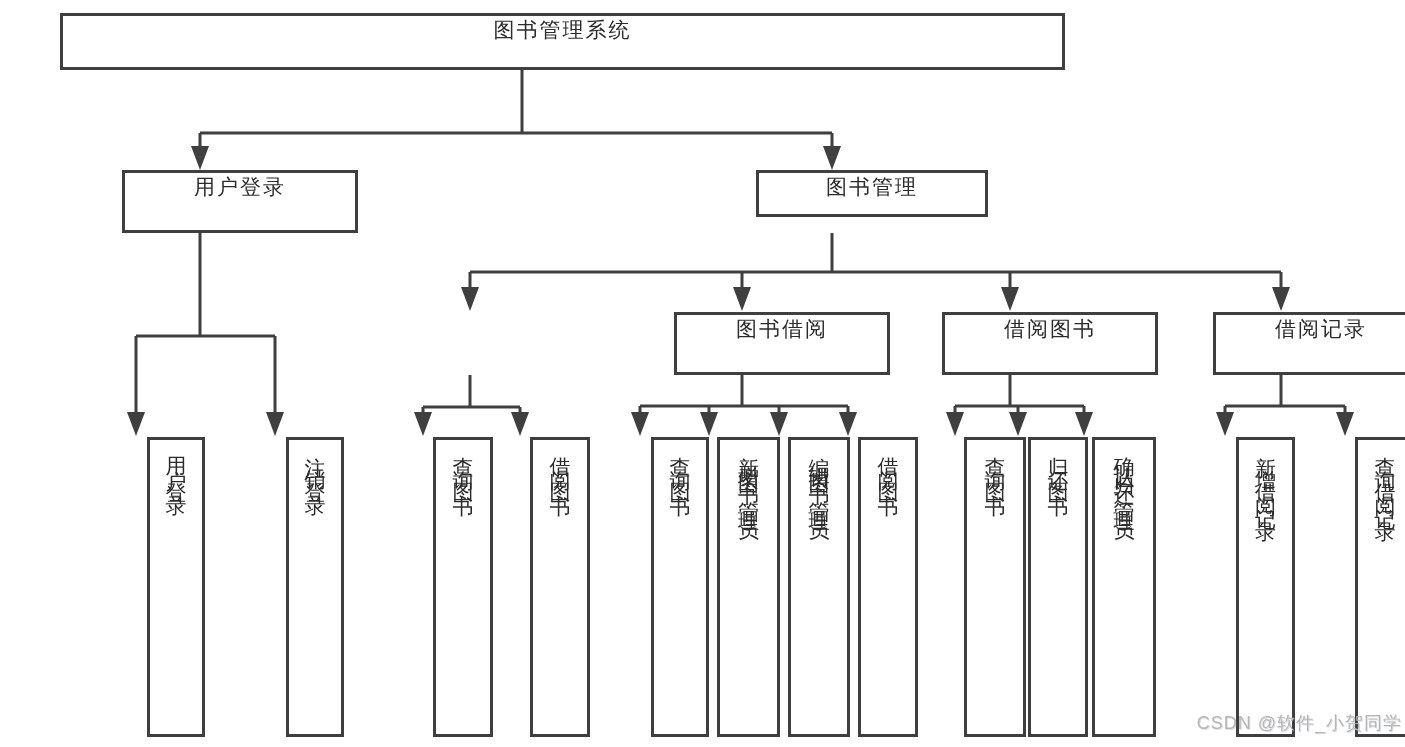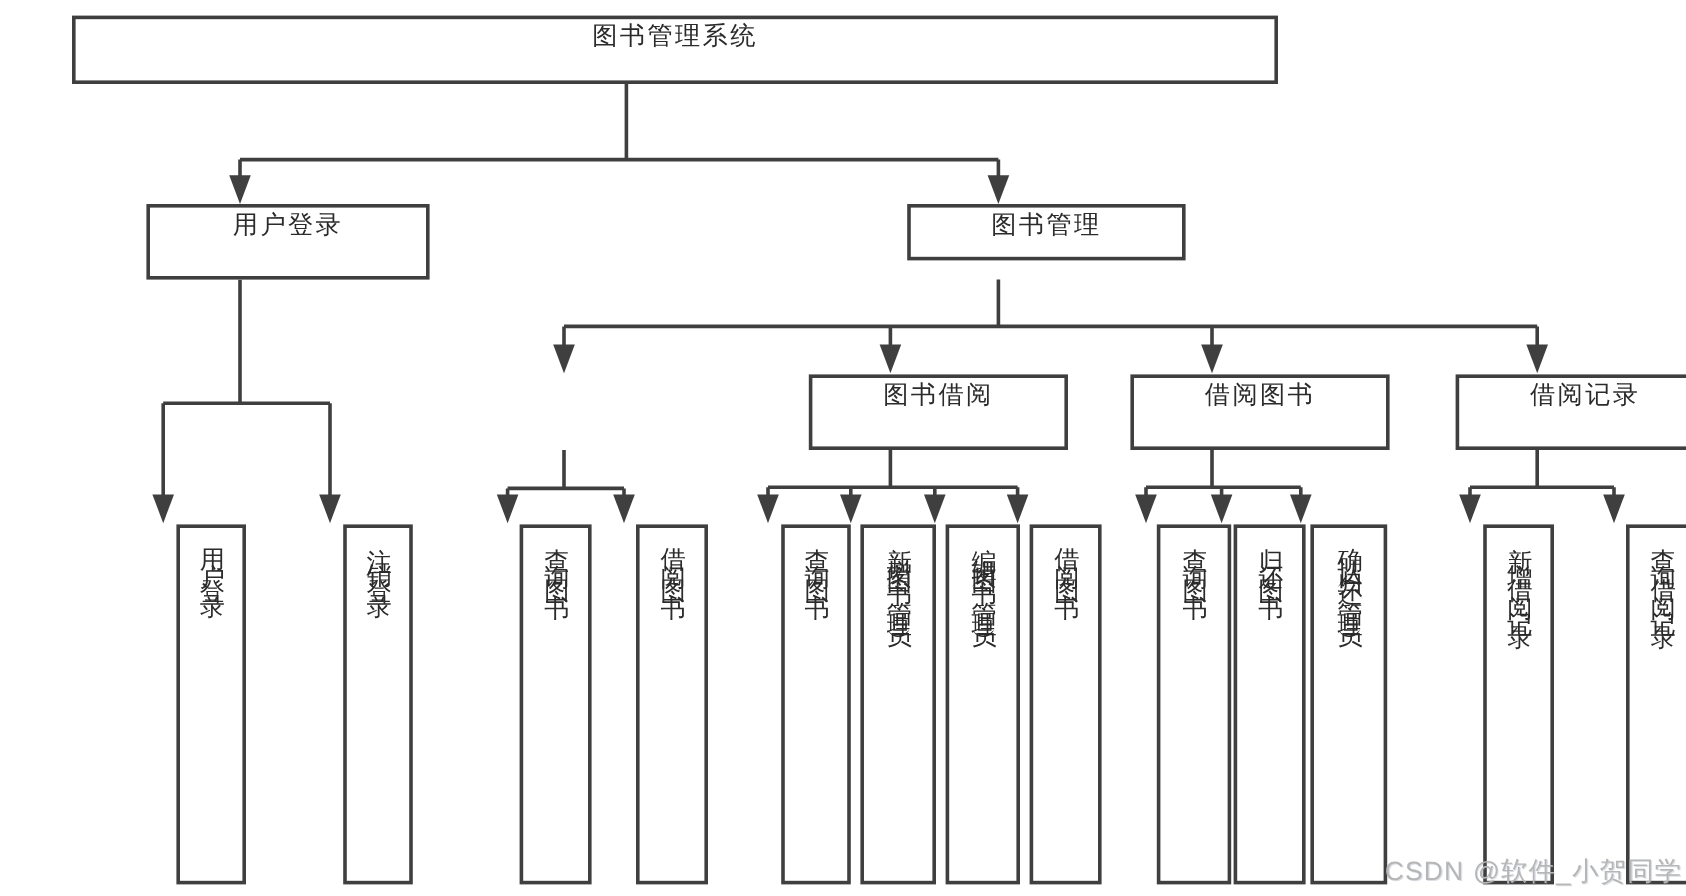--- a/index.html
+++ b/index.html
@@ -46,21 +46,21 @@
     text-orientation: mixed;
     font-size: 21px;
     letter-spacing: 13px;
     white-space: nowrap;
   }
   .node.v.tight span { letter-spacing: 9px; }
   .watermark {
     position: absolute;
     right: 3px;
     top: 711px;
-    font-size: 22px;
+    font-size: 18px;
     letter-spacing: 1px;
     color: var(--watermark);
     z-index: 2;
     white-space: nowrap;
     text-shadow: 1px 1px 0 rgba(110,130,160,0.25);
   }
 </style>
 </head>
 <body>
 

